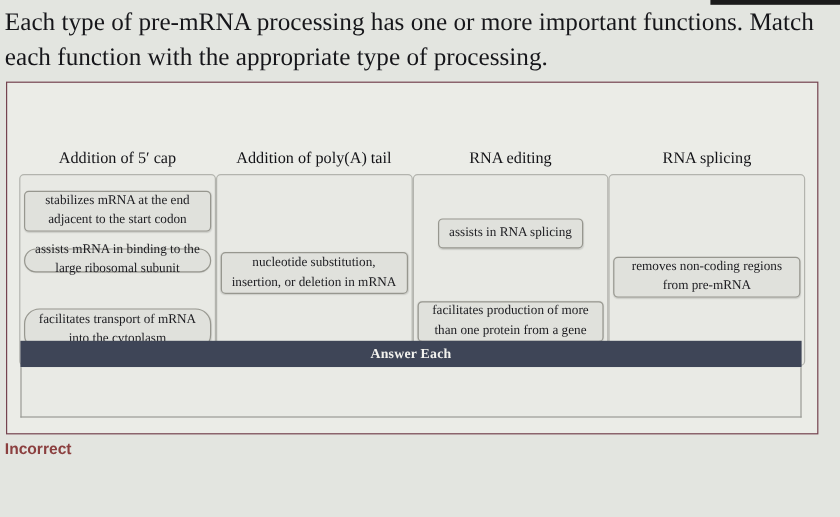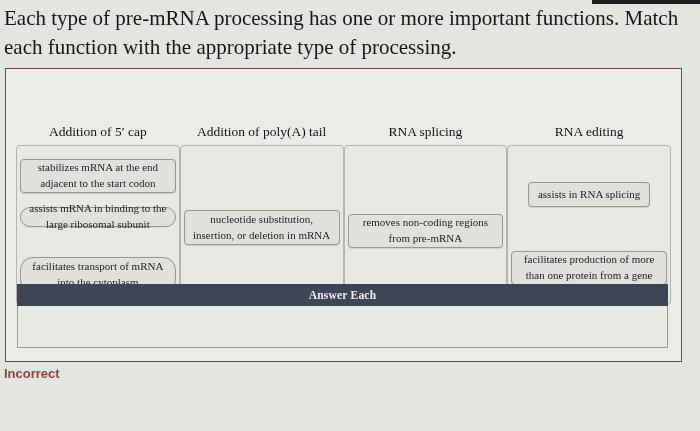--- a/index.html
+++ b/index.html
@@ -163,31 +163,31 @@
     </div>
 
     <div class="column">
       <div class="column-header">Addition of poly(A) tail</div>
       <div class="dropzone">
         <div class="card c2-card1">nucleotide substitution, insertion, or deletion in mRNA</div>
       </div>
     </div>
 
     <div class="column">
-      <div class="column-header">RNA splicing</div>
+      <div class="column-header">RNA editing</div>
       <div class="dropzone">
-        <div class="card c3-card1">removes non-coding regions from pre-mRNA</div>
+        <div class="card c4-card1">assists in RNA splicing</div>
+        <div class="card c4-card2">facilitates production of more than one protein from a gene</div>
       </div>
     </div>
 
     <div class="column">
-      <div class="column-header">RNA editing</div>
+      <div class="column-header">RNA splicing</div>
       <div class="dropzone">
-        <div class="card c4-card1">assists in RNA splicing</div>
-        <div class="card c4-card2">facilitates production of more than one protein from a gene</div>
+        <div class="card c3-card1">removes non-coding regions from pre-mRNA</div>
       </div>
     </div>
 
   </div>
 
   <div class="answer-bank">
     <div class="answer-bank-header">Answer Each</div>
     <div class="answer-bank-body"></div>
   </div>
 

